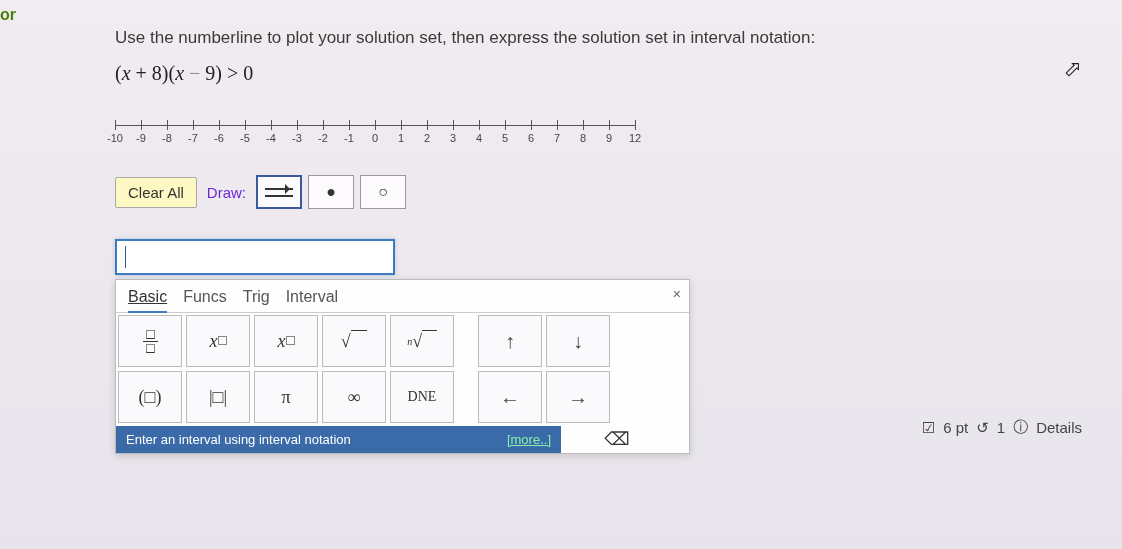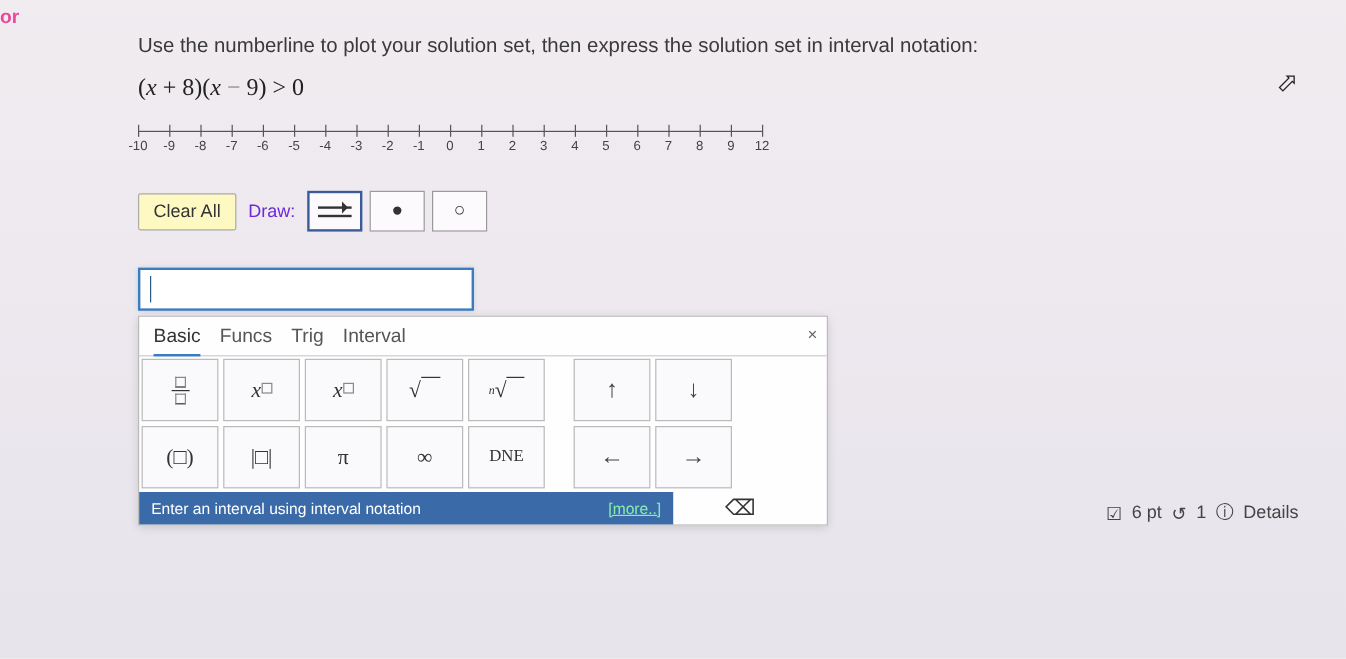--- a/index.html
+++ b/index.html
@@ -9,38 +9,38 @@
     width: 1122px;
     height: 549px;
     overflow: hidden;
     position: relative;
     color: #333;
   }
   .left-cut {
     position: absolute;
     left: 0; top: 0;
     width: 20px; height: 30px;
-    color: #ec4899;
+    color: #4d7c0f;
     font-size: 16px;
     font-weight: bold;
     padding-top: 6px;
   }
   .content {
     padding: 28px 40px 0 115px;
   }
   .prompt {
     font-size: 17px;
     color: #3a3a3a;
     margin-bottom: 14px;
   }
   .equation {
     font-size: 20px;
     color: #222;
     font-family: 'Times New Roman', serif;
-    margin-bottom: 16px;
+    margin-bottom: 32px;
   }
   .equation .var { font-style: italic; }
   .equation .minus { color: #888; }
   .numberline {
     position: relative;
     width: 520px;
     height: 40px;
     margin-bottom: 18px;
   }
   .nl-axis {
@@ -117,21 +117,21 @@
   }
   .tabs {
     display: flex;
     gap: 16px;
     padding: 8px 12px 6px;
     font-size: 16px;
     color: #555;
     border-bottom: 1px solid #ccc;
   }
   .tab { cursor: pointer; }
-  .tab.active { color: #333; border-bottom: 2px solid #3b7bbf; padding-bottom:4px; margin-bottom:-7px;}
+  .tab.active { color: #333; border-bottom: 2px solid #3b7bbf; padding-bottom:4px; margin-bottom:-7px;text-decoration:underline;}
   .close-x {
     position: absolute; right: 8px; top: 6px;
     font-size: 14px; color: #666; cursor: pointer;
   }
   .key-rows { display:flex; flex-direction:column; }
   .key-row { display: flex; }
   .key {
     width: 64px; height: 52px;
     border: 1px solid #bbb;
     margin: 2px;

